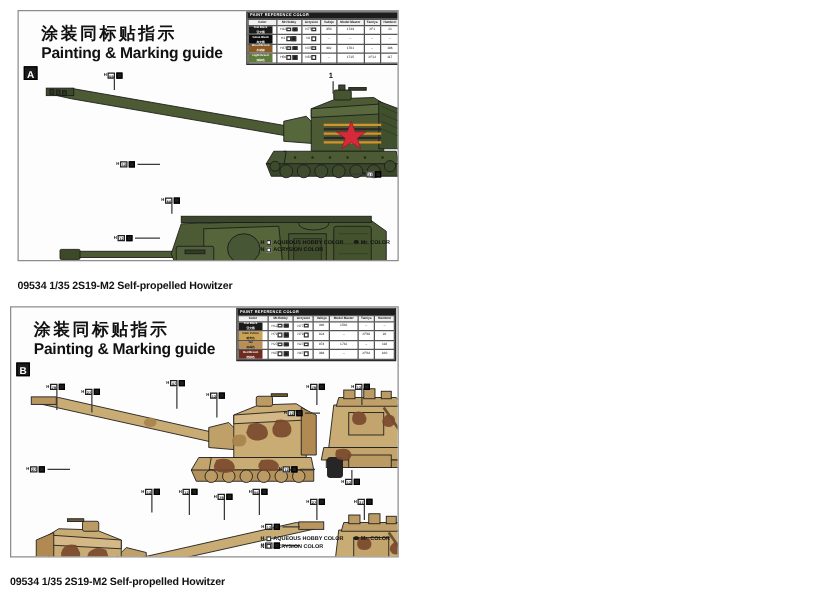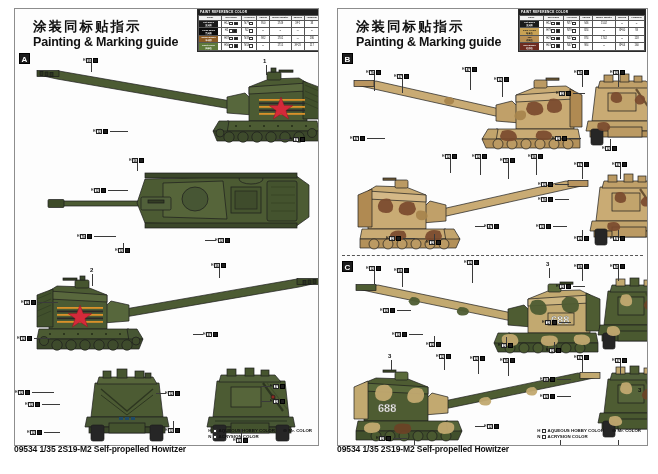--- a/index.html
+++ b/index.html
@@ -2,21 +2,21 @@
 <html><head>
 <meta charset="utf-8">
 <style>
   * { box-sizing: border-box; margin: 0; padding: 0; }
   html, body {
     width: 658px; height: 474px;
     background: #ffffff;
     font-family: "Liberation Sans", sans-serif;
     overflow: hidden;
   }
-  .sheet { position: relative; width: 658px; height: 474px; background:#fff; display:flex; }
+  .sheet { position: relative; width: 658px; height: 474px; background:#fff; display:flex;flex-direction:column; }
 
   .page { position: relative; width: 329px; height: 474px; background:#fff; }
   .page-inner {
     position:absolute; left:14px; top:8px; right:10px; bottom:28px;
     border:1px solid #8d8d8d; background:#fdfdfd;
     overflow:hidden;
   }
   .page.right .page-inner { left:8px; right:10px; }
 
   
@@ -89,21 +89,21 @@
     position:absolute; right:6px; bottom:4px; text-align:left;
     font-size:4.4px; font-weight:bold; color:#111; line-height:1.5;
   }
   .legend .row { white-space:nowrap; }
   .legend .dot { display:inline-block; width:3.5px; height:3.5px; border-radius:50%;
                  background:#1b1b1b; vertical-align:middle; margin:0 2px 0 7px; }
   .legend .bx { display:inline-block; width:4px; height:4px; border:0.5px solid #333;
                 background:#fff; vertical-align:middle; margin:0 1px; }
 
   .bottom-title {
-    position:absolute; left:14px; bottom:20px;
+    position:absolute; left:14px; bottom:4px;
     font-size:8.5px; font-weight:bold; color:#111; letter-spacing:-0.1px;
   }
   .page.right .bottom-title { left:8px; }
 
   .divider-dashed {
     position:absolute; left:4px; right:4px; height:0;
     border-top:1px dashed #555;
   }
 </style>
 </head>

